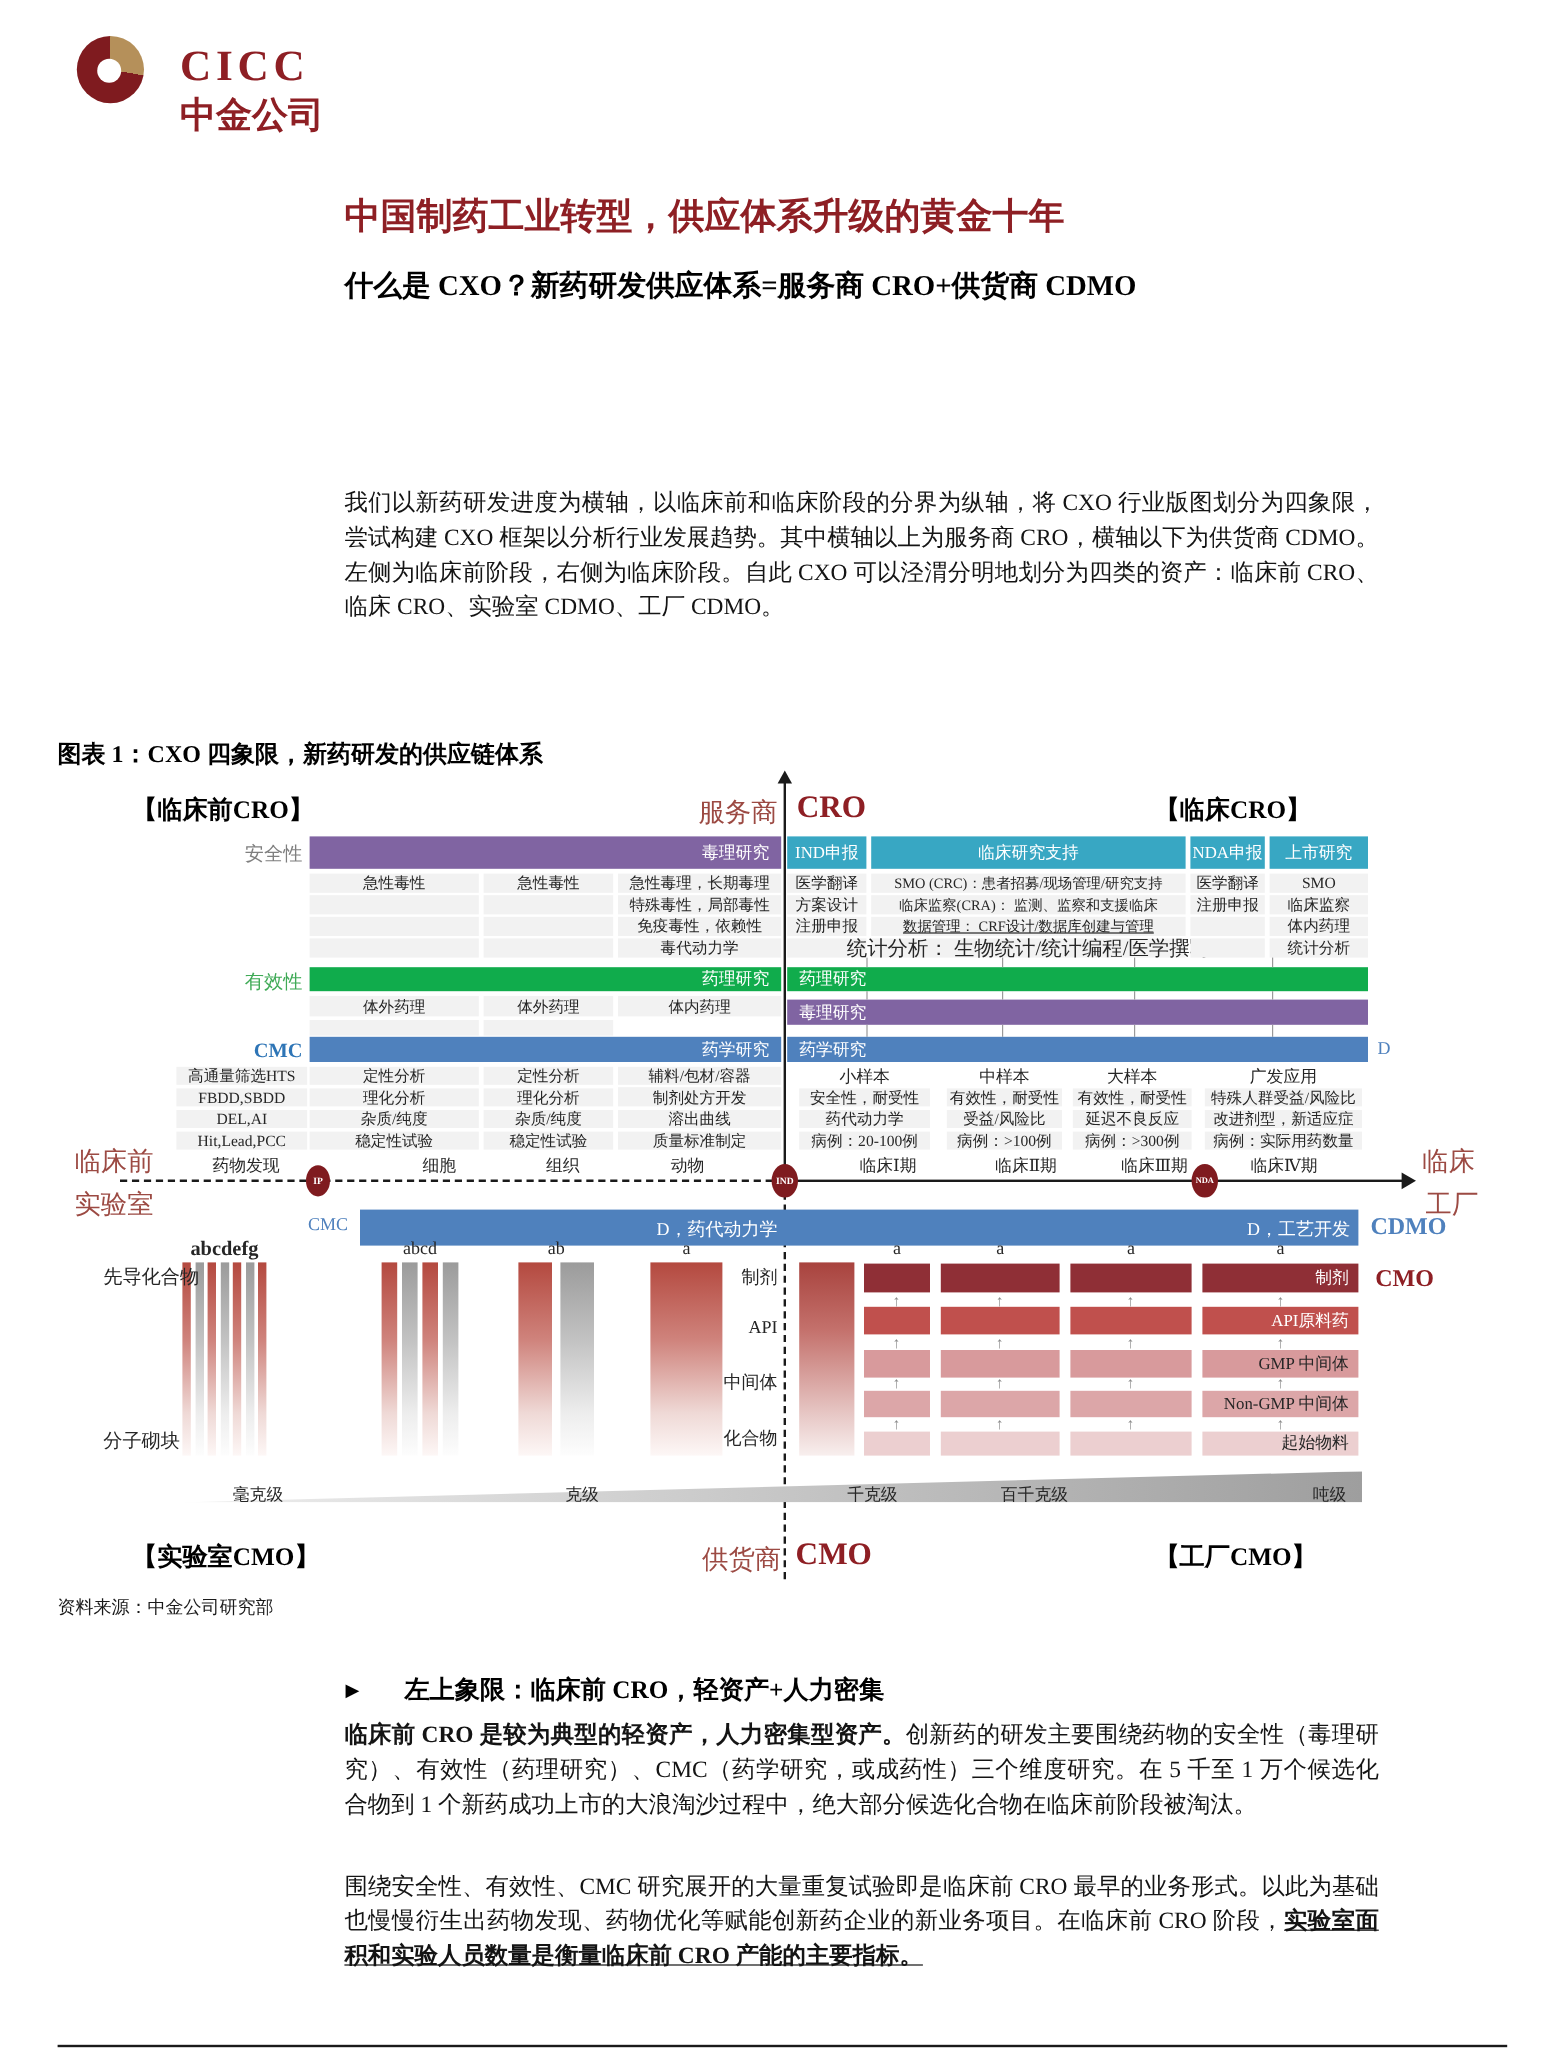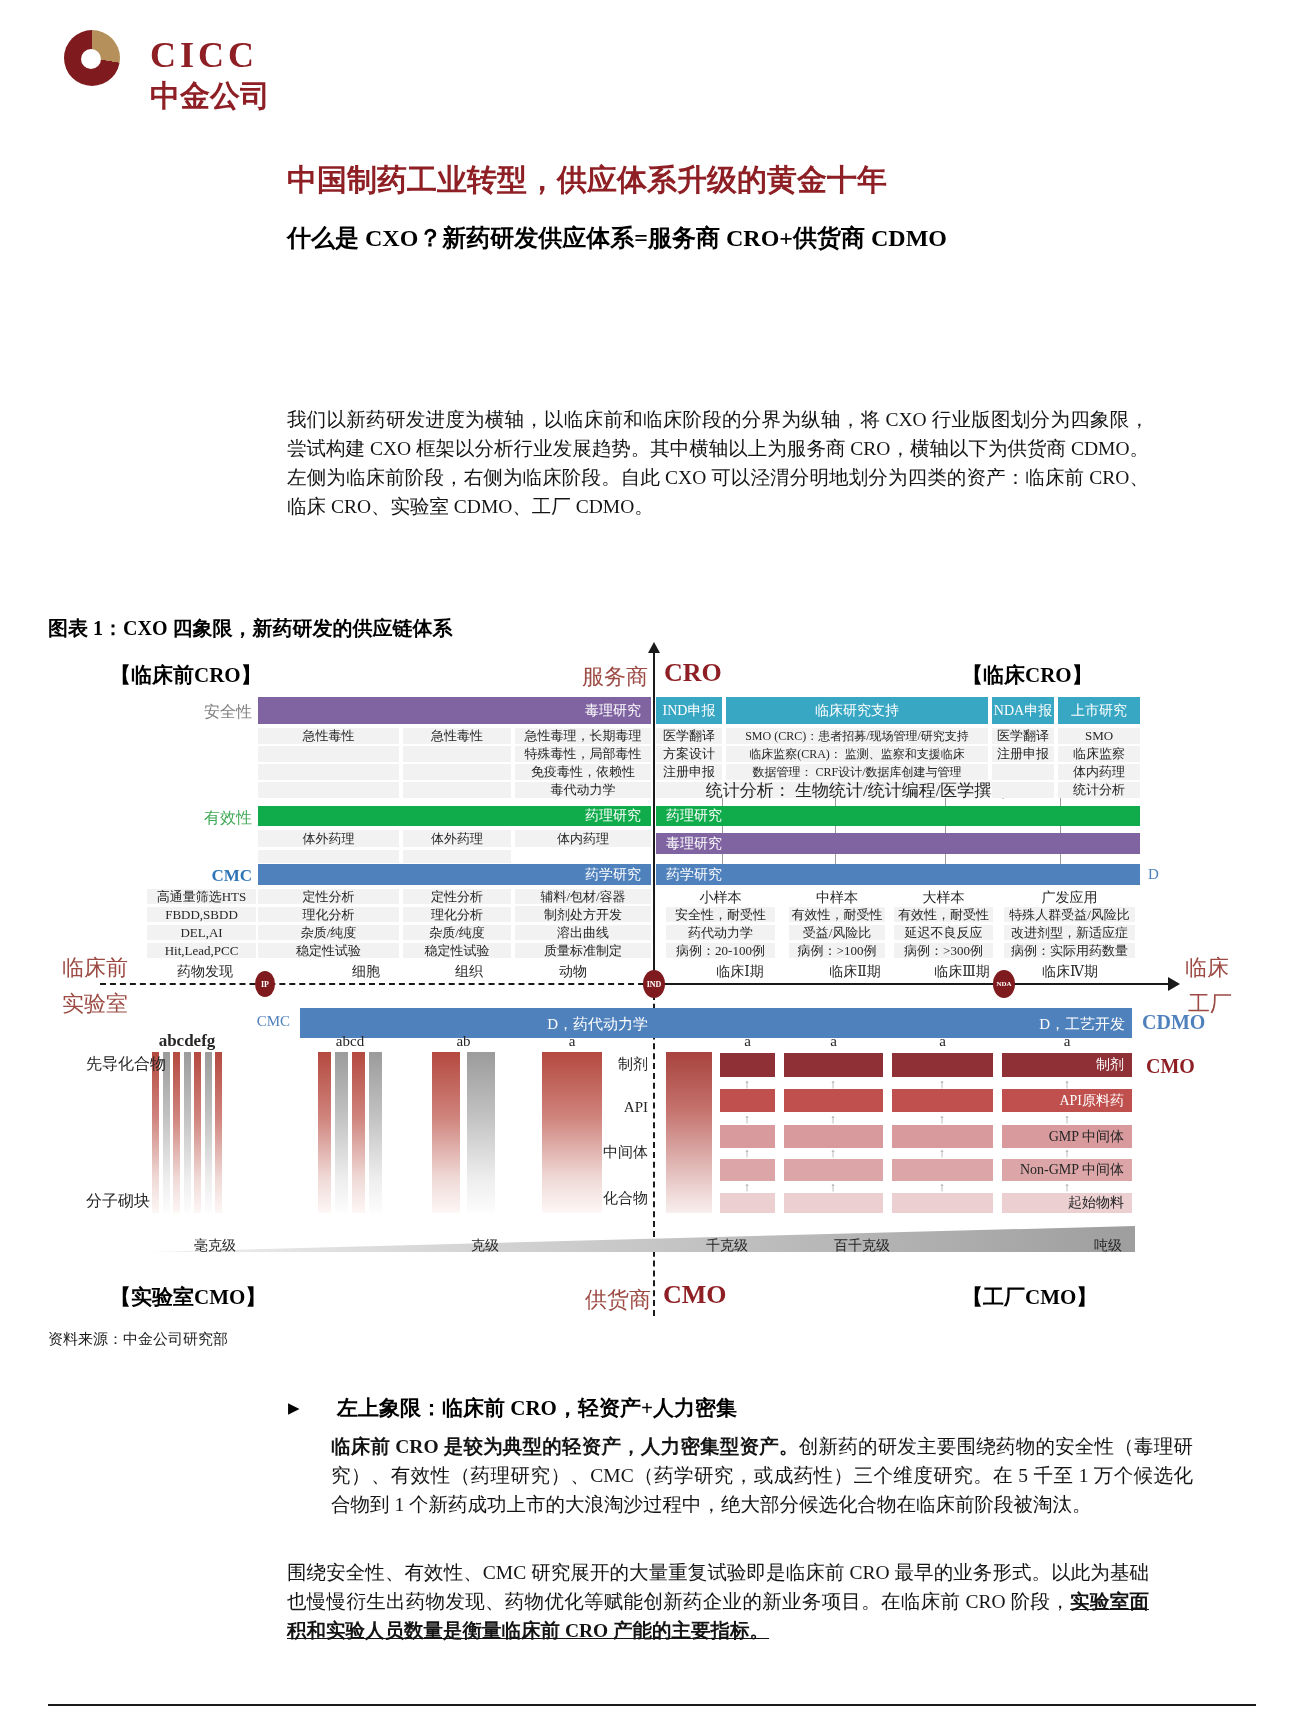--- a/index.html
+++ b/index.html
@@ -103,21 +103,21 @@
   <div class="cell" style="left:515px;top:746px;width:136px;height:16px;">特殊毒性，局部毒性</div>
   <div class="cell" style="left:515px;top:764px;width:136px;height:16px;">免疫毒性，依赖性</div>
   <div class="cell" style="left:515px;top:782px;width:136px;height:16px;">毒代动力学</div>
 
   <div class="cell" style="left:656px;top:728px;width:66px;height:16px;">医学翻译</div>
   <div class="cell" style="left:656px;top:746px;width:66px;height:16px;">方案设计</div>
   <div class="cell" style="left:656px;top:764px;width:66px;height:16px;">注册申报</div>
   <div class="cell" style="left:656px;top:782px;width:66px;height:16px;"></div>
   <div class="cell" style="left:726px;top:728px;width:262px;height:16px;font-size:12px;">SMO (CRC)：患者招募/现场管理/研究支持</div>
   <div class="cell" style="left:726px;top:746px;width:262px;height:16px;font-size:12px;">临床监察(CRA)： 监测、监察和支援临床</div>
-  <div class="cell" style="left:726px;top:764px;width:262px;height:16px;font-size:12px;">数据管理： CRF设计/数据库创建与管理</div>
+  <div class="cell" style="left:726px;top:764px;width:262px;height:16px;font-size:12px;text-decoration:underline;">数据管理： CRF设计/数据库创建与管理</div>
   <div class="cell" style="left:726px;top:782px;width:262px;height:16px;font-size:17px;">统计分析： 生物统计/统计编程/医学撰写</div>
   <div class="cell" style="left:992px;top:728px;width:62px;height:16px;">医学翻译</div>
   <div class="cell" style="left:992px;top:746px;width:62px;height:16px;">注册申报</div>
   <div class="cell" style="left:992px;top:764px;width:62px;height:16px;"></div>
   <div class="cell" style="left:992px;top:782px;width:62px;height:16px;"></div>
   <div class="cell" style="left:1058px;top:728px;width:82px;height:16px;">SMO</div>
   <div class="cell" style="left:1058px;top:746px;width:82px;height:16px;">临床监察</div>
   <div class="cell" style="left:1058px;top:764px;width:82px;height:16px;">体内药理</div>
   <div class="cell" style="left:1058px;top:782px;width:82px;height:16px;">统计分析</div>
 
@@ -266,21 +266,21 @@
   <div class="slabel" style="left:455px;top:1237px;width:60px;">克级</div>
   <div class="slabel" style="left:692px;top:1237px;width:70px;">千克级</div>
   <div class="slabel" style="left:822px;top:1237px;width:80px;">百千克级</div>
   <div class="slabel" style="left:1078px;top:1237px;width:60px;">吨级</div>
 
   <div class="t" style="left:48px;top:1330px;font-size:15px;color:#1a1a1a;font-family:'Liberation Sans',sans-serif;">资料来源：中金公司研究部</div>
 
   <div class="t" style="left:288px;top:1399px;font-size:15px;color:#000;">▶</div>
   <div class="t" style="left:337px;top:1394px;font-size:21px;font-weight:bold;color:#000;">左上象限：临床前 CRO，轻资产+人力密集</div>
 
-  <div class="para" style="left:287px;top:1432px;margin-left:44px;">
+  <div class="para" style="left:287px;top:1432px;">
     <span style="font-weight:bold">临床前 CRO 是较为典型的轻资产，人力密集型资产。</span><span>创新药的研发主要围绕药物的安全性（毒理研究）、有效性（药理研究）、CMC（药学研究，或成药性）三个维度研究。在 5 千至 1 万个候选化合物到 1 个新药成功上市的大浪淘沙过程中，绝大部分候选化合物在临床前阶段被淘汰。</span>
   </div>
   <div class="para" style="left:287px;top:1558px;">
     <span>围绕安全性、有效性、CMC 研究展开的大量重复试验即是临床前 CRO 最早的业务形式。以此为基础也慢慢衍生出药物发现、药物优化等赋能创新药企业的新业务项目。在临床前 CRO 阶段，</span><span style="font-weight:bold;text-decoration:underline">实验室面积和实验人员数量是衡量临床前 CRO 产能的主要指标。</span>
   </div>
 
   <div class="t" style="left:48px;top:1704px;width:1208px;height:2px;background:#1a1a1a;"></div>
 </div>
 
 </body></html>

